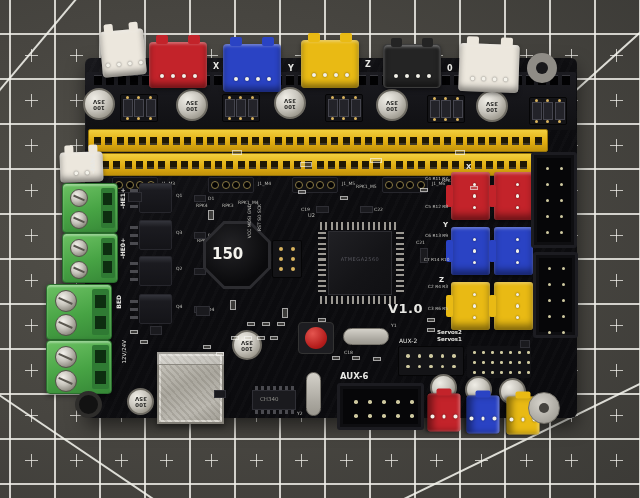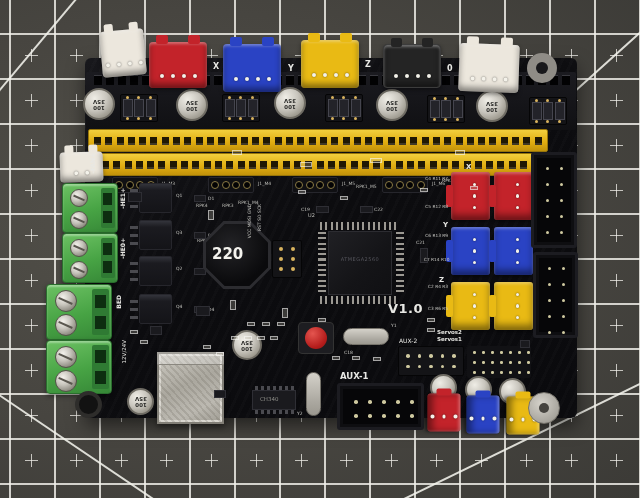--- a/index.html
+++ b/index.html
@@ -794,33 +794,33 @@
       <div class="abs clut" style="left: 257px; top: 336px; width: 8px; height: 4px;"></div>
       <div class="abs clut" style="left: 270px; top: 336px; width: 8px; height: 4px;"></div>
       <div class="abs dclut" style="left: 150px; top: 326px; width: 12px; height: 9px;"></div>
       <div class="abs dclut" style="left: 196px; top: 306px; width: 14px; height: 10px;"></div>
       <div class="abs dclut" style="left: 214px; top: 390px; width: 12px; height: 8px;"></div>
       <div class="abs dclut" style="left: 520px; top: 340px; width: 10px; height: 8px;"></div>
       <div class="abs dclut" style="left: 128px; top: 192px; width: 14px; height: 10px;"></div>
     </div>
 
   <div class="abs lbl" style="left:388px;top:301px;font-size:13px;font-weight:bold;letter-spacing:.5px;">V1.0</div>
-  <div class="abs lbl" style="left:340px;top:371px;font-size:8.5px;font-weight:bold;">AUX-1</div>
+  <div class="abs lbl" style="left:340px;top:371px;font-size:8.5px;font-weight:bold;">AUX-6</div>
   <div class="abs lbl" style="left:399px;top:337px;font-size:6px;">AUX-2</div>
   <div class="abs lbl" style="left:437px;top:329px;font-size:5.5px;font-weight:bold;">Servos2</div>
   <div class="abs lbl" style="left:437px;top:336px;font-size:5.5px;font-weight:bold;">Servos1</div>
   <div class="abs lbl vtext" style="left:89px;top:153px;font-size:6px;font-weight:bold;">-FAN+</div>
   <div class="abs lbl vtext" style="left:119px;top:188px;font-size:6px;font-weight:bold;">-HE1+</div>
   <div class="abs lbl vtext" style="left:119px;top:238px;font-size:6px;font-weight:bold;">-HE0+</div>
   <div class="abs lbl vtext" style="left:115px;top:295px;font-size:6px;font-weight:bold;">BED</div>
   <div class="abs lbl vtext" style="left:121px;top:340px;font-size:5.5px;">12V/24V</div>
   <div class="abs lbl" style="left:308px;top:212px;font-size:5px;color:#bdbdb8;">U2</div>
   <div class="abs" style="left:331px;top:256px;width:58px;text-align:center;font-size:5px;color:#55555c;letter-spacing:.5px;">ATMEGA2560</div>
   <div class="abs" style="left:260px;top:396px;font-size:5.5px;color:#8e8e88;">CH340</div>
-  <div class="abs" style="left:212px;top:245px;font-size:15px;font-weight:bold;color:#f4f3ee;">220</div>
+  <div class="abs" style="left:212px;top:245px;font-size:15px;font-weight:bold;color:#f4f3ee;">150</div>
   <div class="abs lbl vtext" style="left:247px;top:204px;font-size:4.5px;color:#cfcfca;">VCC MOSI GND</div>
   <div class="abs lbl vtext" style="left:257px;top:204px;font-size:4.5px;color:#cfcfca;">RST SO SCK</div>
   <div class="abs lbl" style="left:391px;top:323px;font-size:4.5px;color:#c5c5c0;">Y1</div>
   <div class="abs lbl" style="left:297px;top:411px;font-size:4.5px;color:#c5c5c0;">Y2</div>
   <div class="abs lbl" style="left:301px;top:207px;font-size:4.5px;color:#c5c5c0;">C19</div>
   <div class="abs lbl" style="left:374px;top:207px;font-size:4.5px;color:#c5c5c0;">C22</div>
   <div class="abs lbl" style="left:416px;top:240px;font-size:4.5px;color:#c5c5c0;">C21</div>
   <div class="abs lbl" style="left:344px;top:350px;font-size:4.5px;color:#c5c5c0;">C18</div>
 </div>
 

